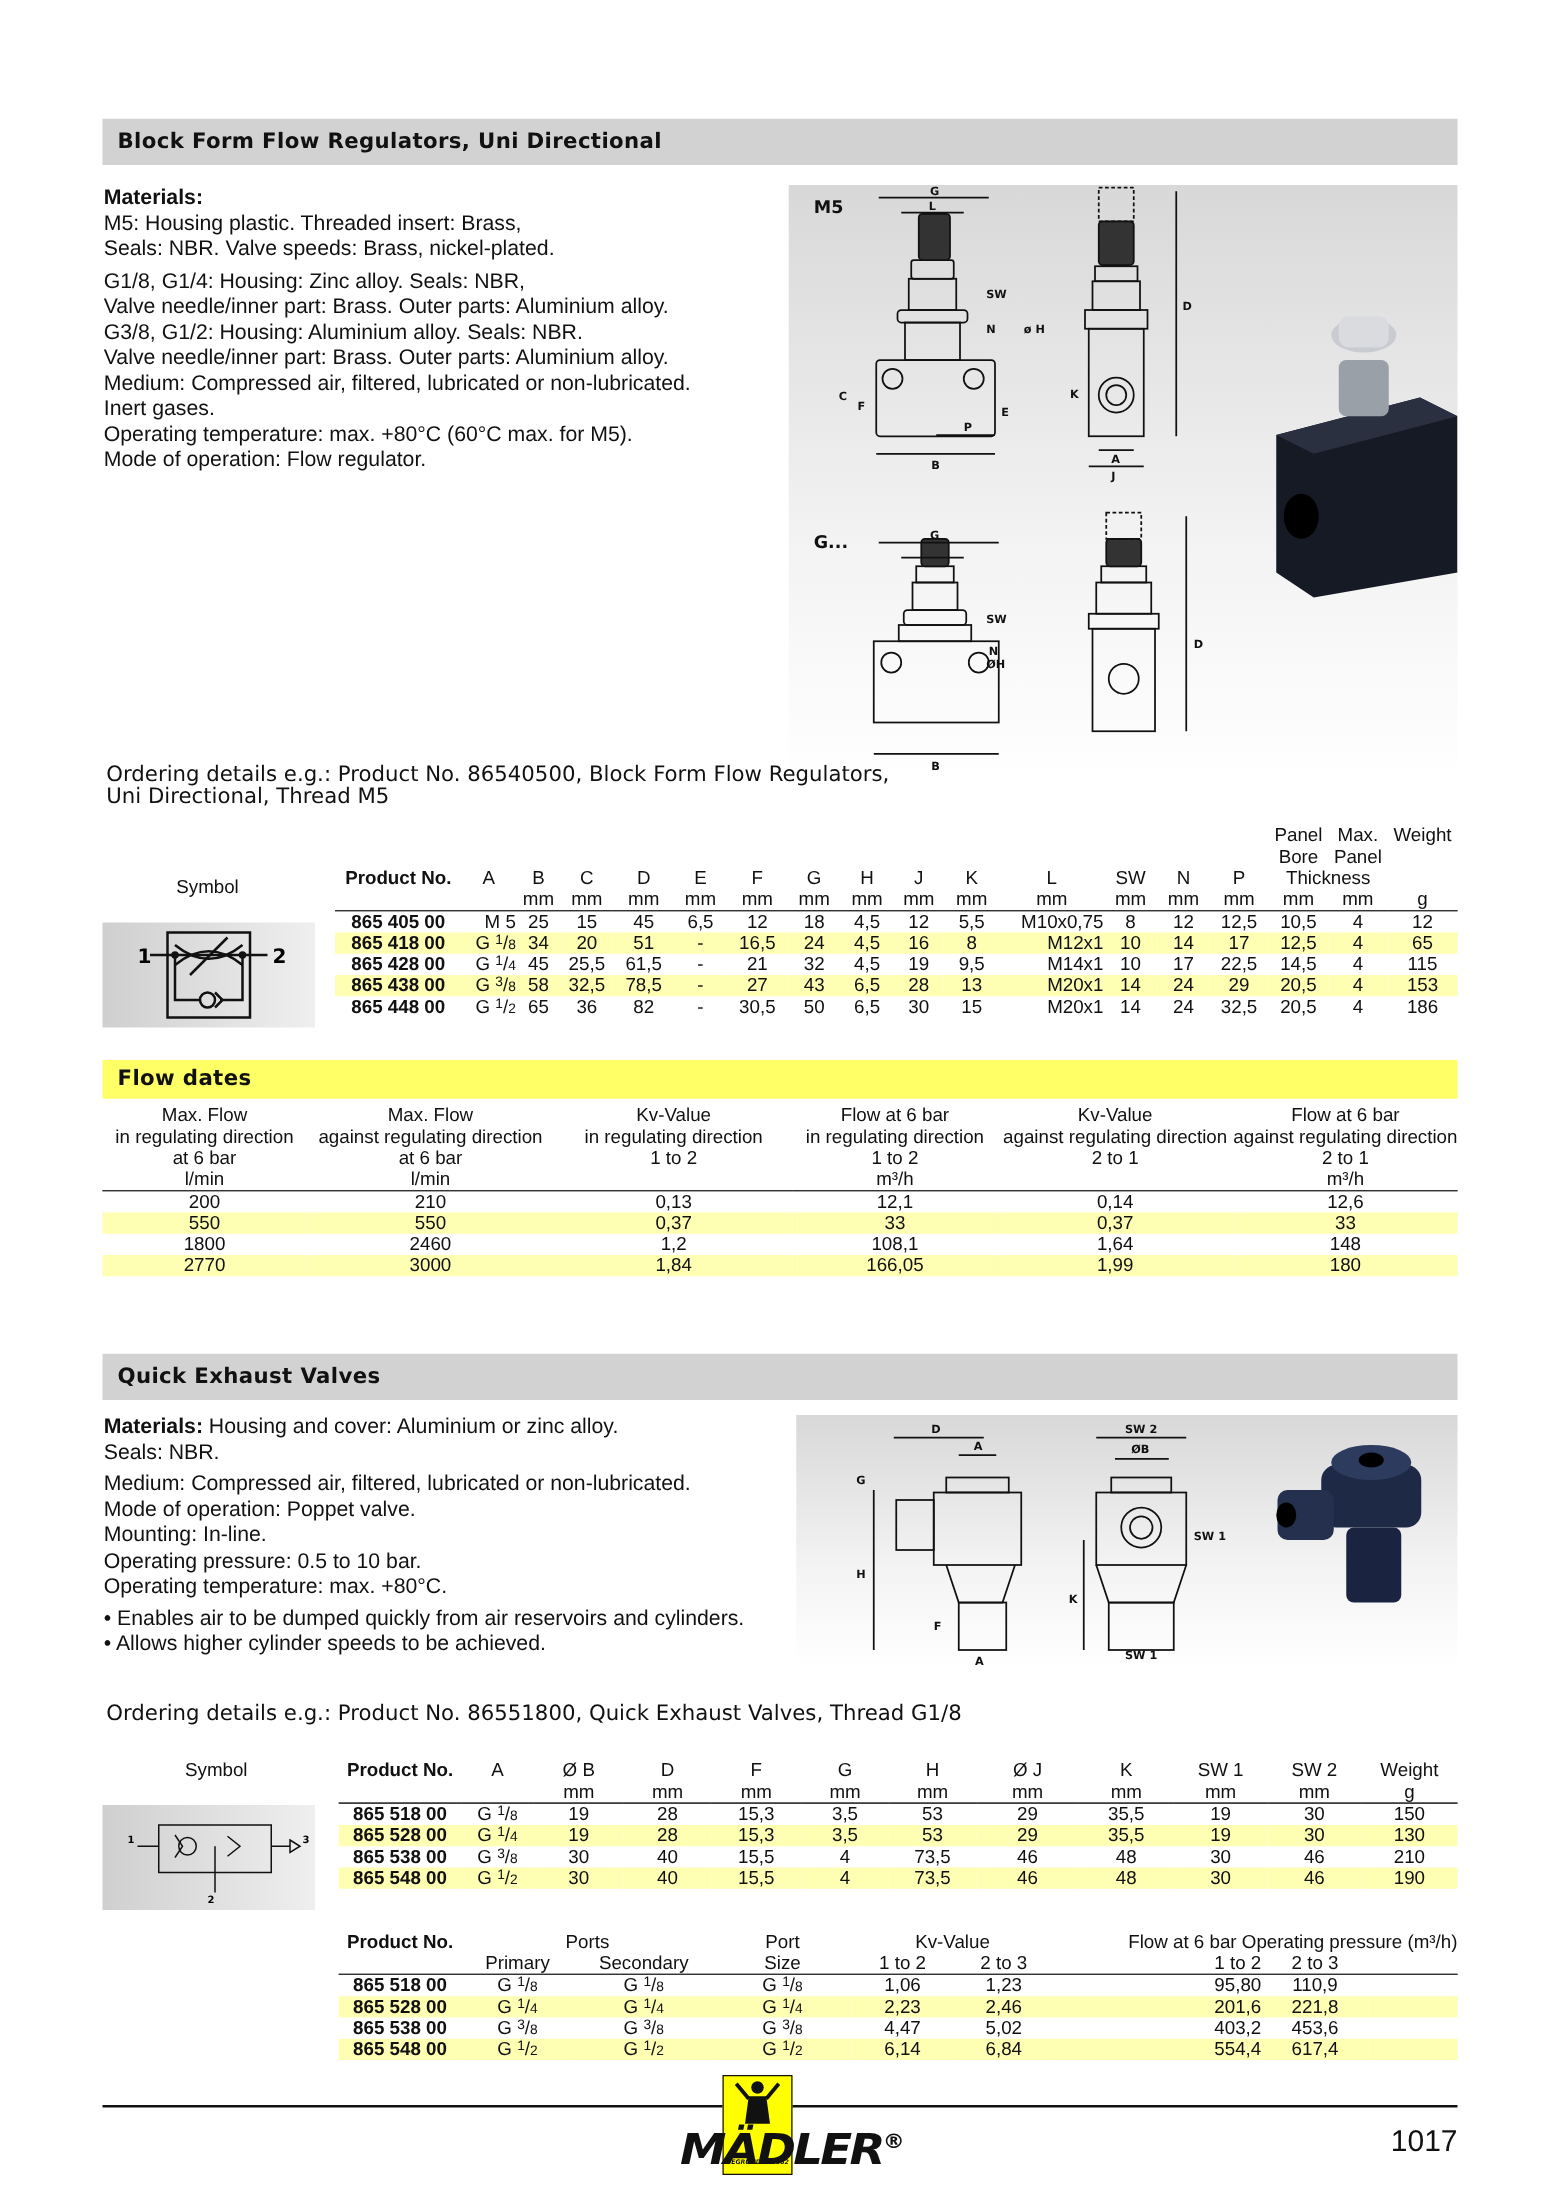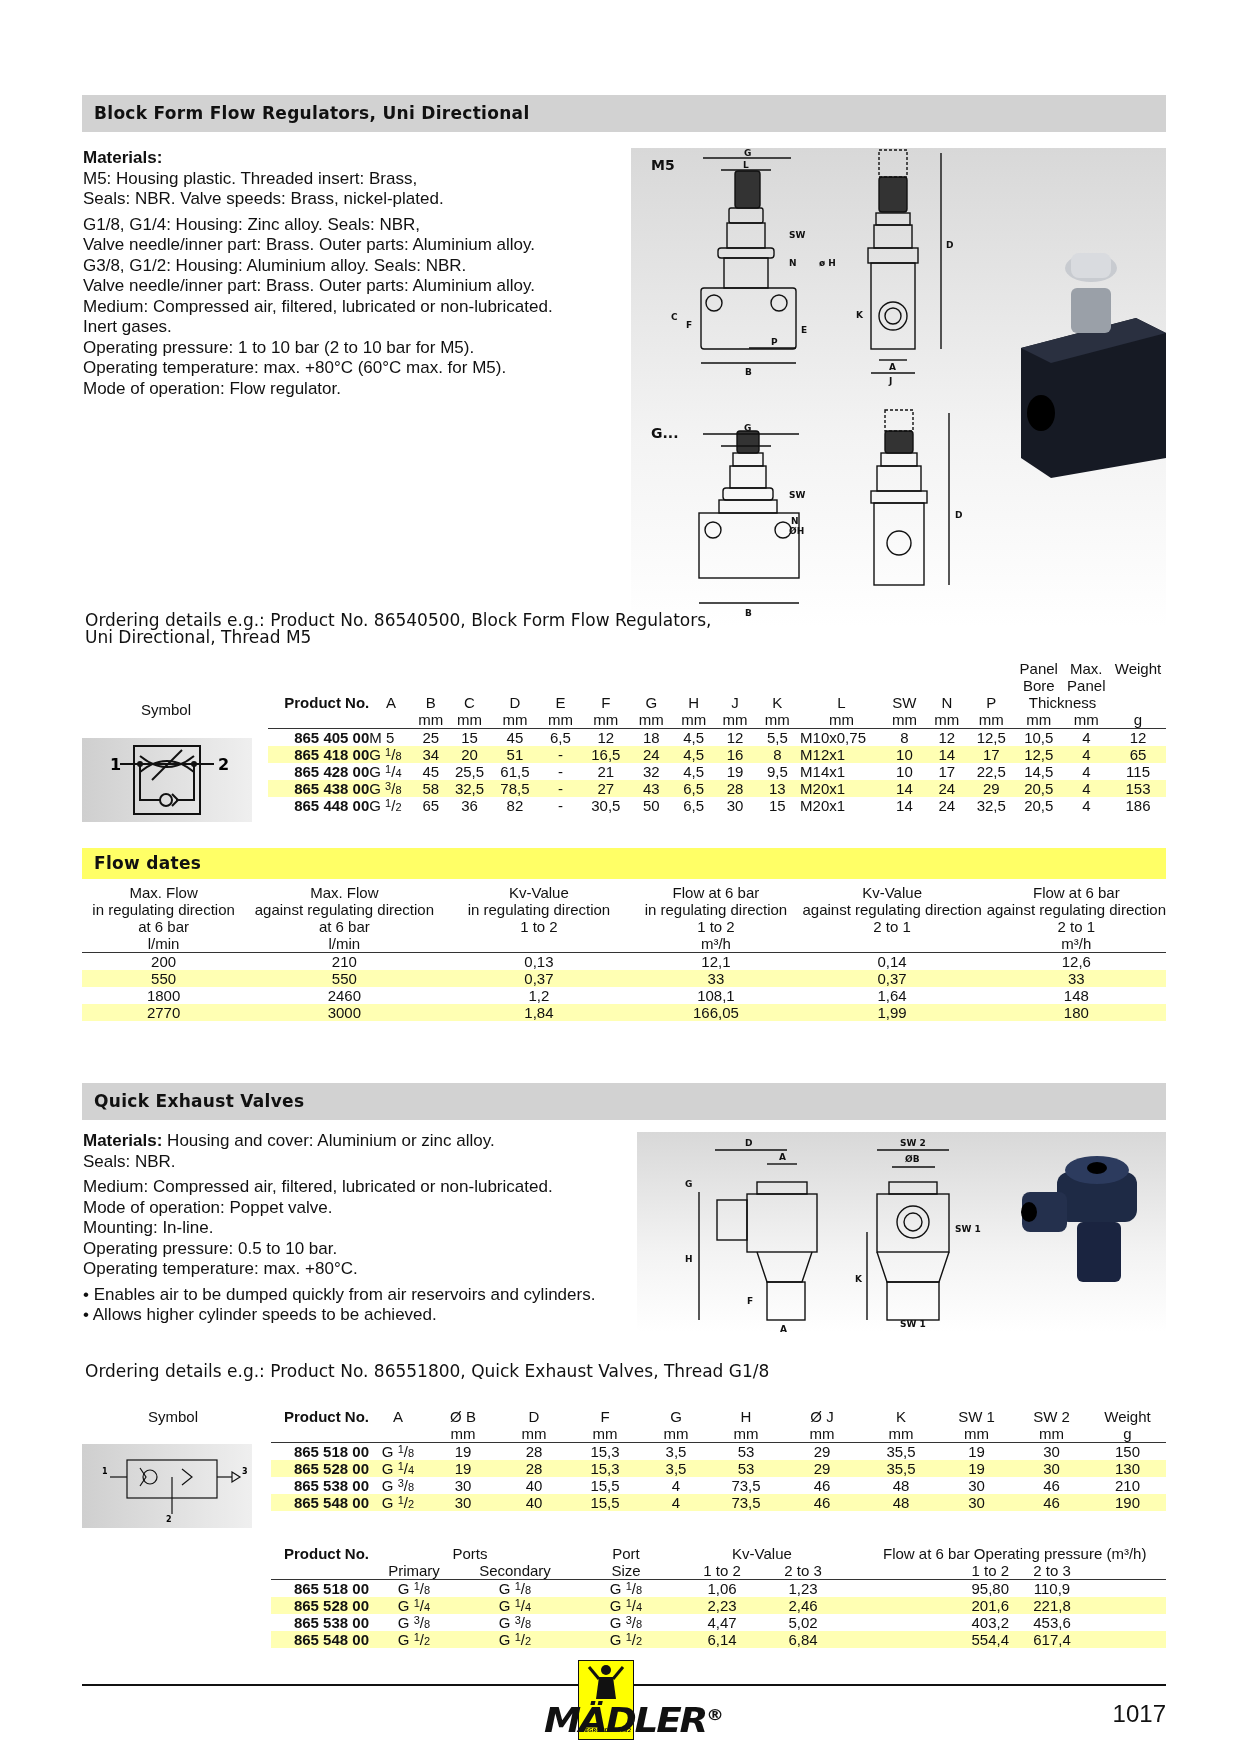--- a/index.html
+++ b/index.html
@@ -8,23 +8,23 @@
   .sec-head{position:absolute;left:82px;width:1084px;height:37px;background:#d2d2d2;font-family:"DejaVu Sans",sans-serif;font-weight:bold;font-size:17px;line-height:37px;padding-left:12px;box-sizing:border-box;letter-spacing:0.3px;}
   .yellow-head{background:#ffff66;}
   .para{position:absolute;font-family:"Liberation Sans",sans-serif;font-size:17px;line-height:20.5px;}
   .para .line{white-space:nowrap;}
   .bold{font-weight:bold;}
   .order{position:absolute;font-family:"DejaVu Sans",sans-serif;font-size:17px;line-height:17px;}
   table{border-collapse:collapse;font-family:"Liberation Sans",sans-serif;font-size:15px;}
   td,th{padding:0;font-weight:normal;white-space:nowrap;}
   .tbl{position:absolute;}
   .hl td{background:#ffffb3;}
-  .pn{font-weight:bold;text-align:right;}
+  .pn{font-weight:bold;text-align:center;}
   .c{text-align:center;}
-  .l{text-align:left;}
+  .l{text-align:right;}
   .r{text-align:right;}
   .hdrline td{border-bottom:1.5px solid #333;}
   .fig{position:absolute;background:linear-gradient(180deg,#d8d8d8 0%,#f3f3f3 60%,#ffffff 100%);}
   .symbox{position:absolute;background:linear-gradient(90deg,#cfcfcf,#efefef);}
   .symlabel{position:absolute;font-family:"Liberation Sans",sans-serif;font-size:15px;}
   .footer-line{position:absolute;left:82px;width:1084px;top:1684px;height:1.5px;background:#111;}
 </style>
 </head>
 <body>
 
@@ -33,21 +33,20 @@
 <div class="para" style="left:83px;top:148px;">
   <div class="line bold">Materials:</div>
   <div class="line">M5: Housing plastic. Threaded insert: Brass,</div>
   <div class="line">Seals: NBR. Valve speeds: Brass, nickel-plated.</div>
   <div class="line" style="margin-top:5px;">G1/8, G1/4: Housing: Zinc alloy. Seals: NBR,</div>
   <div class="line">Valve needle/inner part: Brass. Outer parts: Aluminium alloy.</div>
   <div class="line">G3/8, G1/2: Housing: Aluminium alloy. Seals: NBR.</div>
   <div class="line">Valve needle/inner part: Brass. Outer parts: Aluminium alloy.</div>
   <div class="line">Medium: Compressed air, filtered, lubricated or non-lubricated.</div>
   <div class="line">Inert gases.</div>
-  <div class="line">Operating pressure: 1 to 10 bar (2 to 10 bar for M5).</div>
   <div class="line">Operating temperature: max. +80°C (60°C max. for M5).</div>
   <div class="line">Mode of operation: Flow regulator.</div>
 </div>
 
 <div class="fig" style="left:631px;top:148px;width:535px;height:478px;">
   <svg width="535" height="478" viewBox="0 0 535 478">
     <g fill="none" stroke="#111" stroke-width="1.4">
 
       <rect x="70" y="140" width="95" height="61" rx="3"></rect>
       <circle cx="83" cy="155" r="8"></circle>

